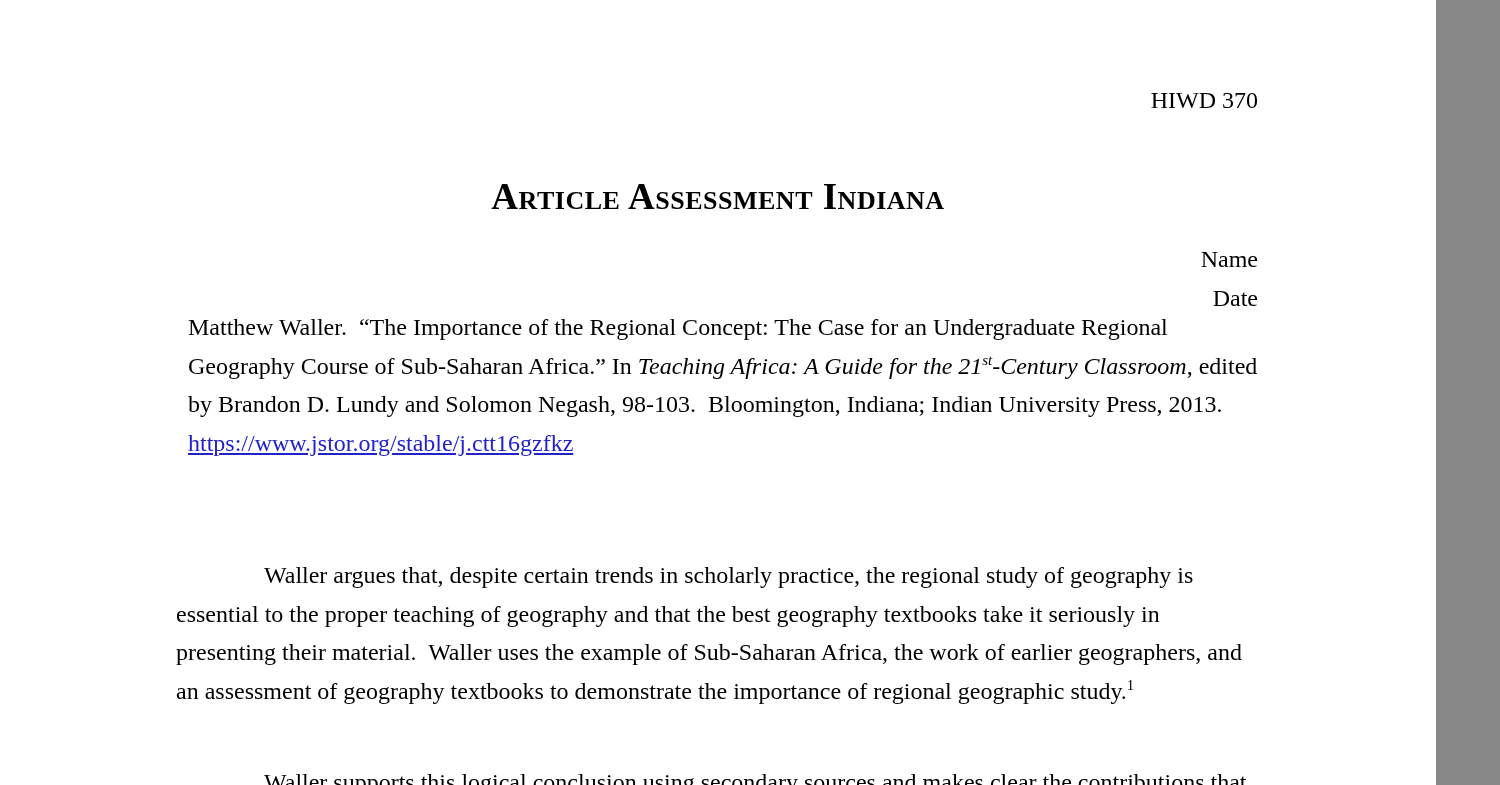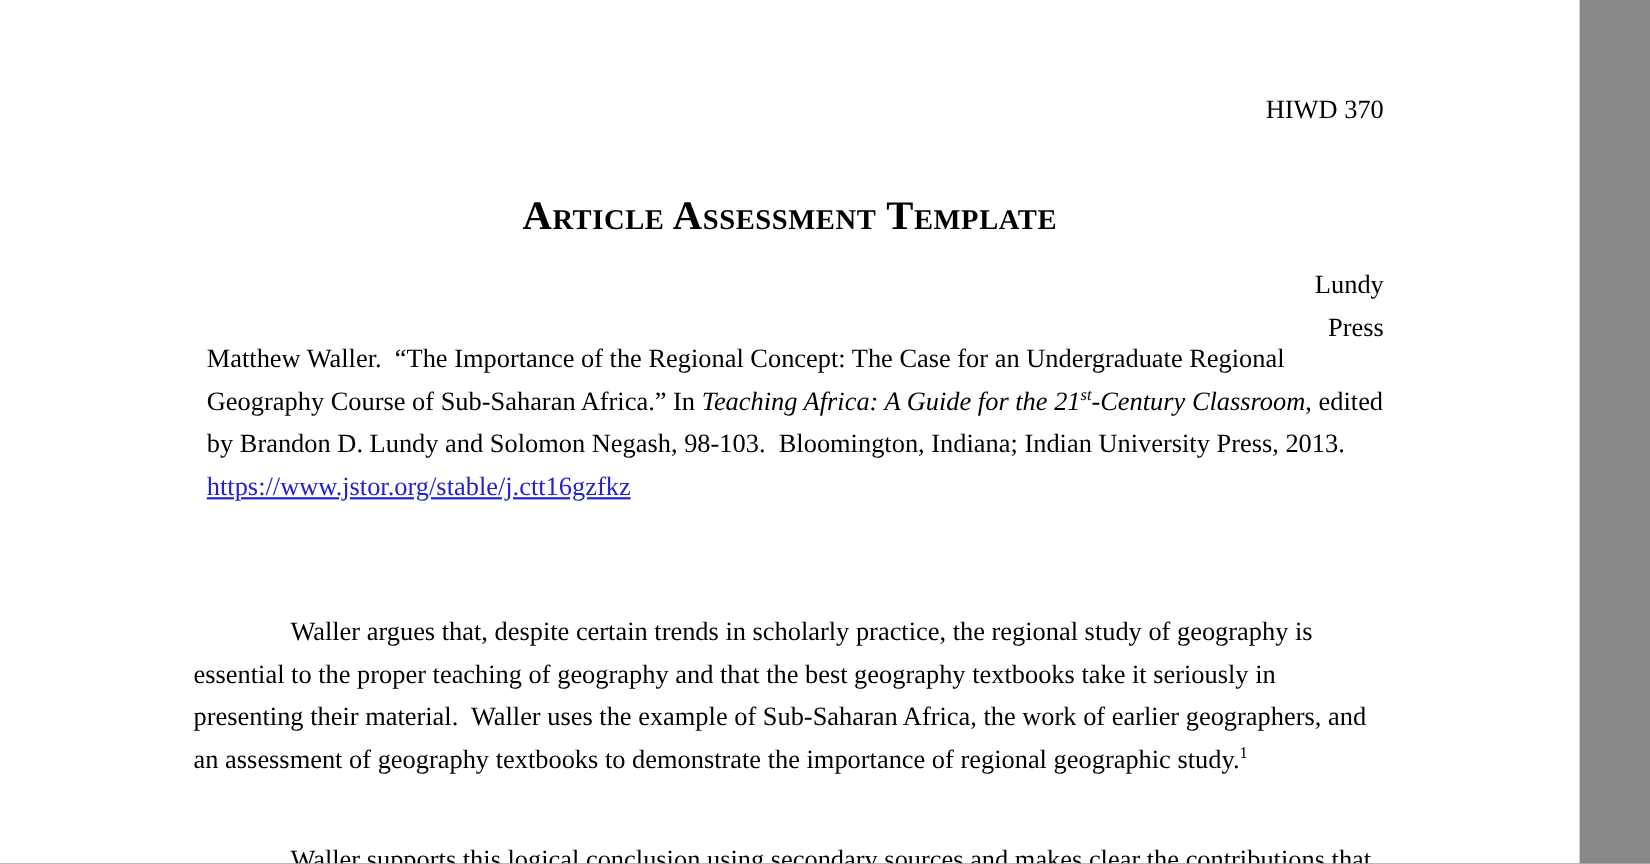--- a/index.html
+++ b/index.html
@@ -70,25 +70,25 @@
     white-space: pre-wrap;
   }
 </style>
 </head>
 <body>
 
 <div class="page">
 
   <div class="course-code">HIWD 370</div>
 
-  <h1 class="doc-title">Article Assessment Template</h1>
+  <h1 class="doc-title">Article Assessment Indiana</h1>
 
   <div class="name-date">
-    <div>Lundy</div>
-    <div>Press</div>
+    <div>Name</div>
+    <div>Date</div>
   </div>
 
   <p class="citation"><span>Matthew Waller.  “The Importance of the Regional Concept: The Case for an Undergraduate Regional Geography Course of Sub-Saharan Africa.” In </span><em>Teaching Africa: A Guide for the 21</em><sup><em>st</em></sup><em>-Century Classroom</em><span>, edited by Brandon D. Lundy and Solomon Negash, 98-103.  Bloomington, Indiana; Indian University Press, 2013.  </span><a class="doc-link" href="#">https://www.jstor.org/stable/j.ctt16gzfkz</a></p>
 
   <p class="body-paragraph"><span>Waller argues that, despite certain trends in scholarly practice, the regional study of geography is essential to the proper teaching of geography and that the best geography textbooks take it seriously in presenting their material.  Waller uses the example of Sub-Saharan Africa, the work of earlier geographers, and an assessment of geography textbooks to demonstrate the importance of regional geographic study.</span><sup>1</sup></p>
 
   <p class="partial-paragraph"><span>Waller supports this logical conclusion using secondary sources and makes clear the contributions that other</span></p>
 
 </div>
 

